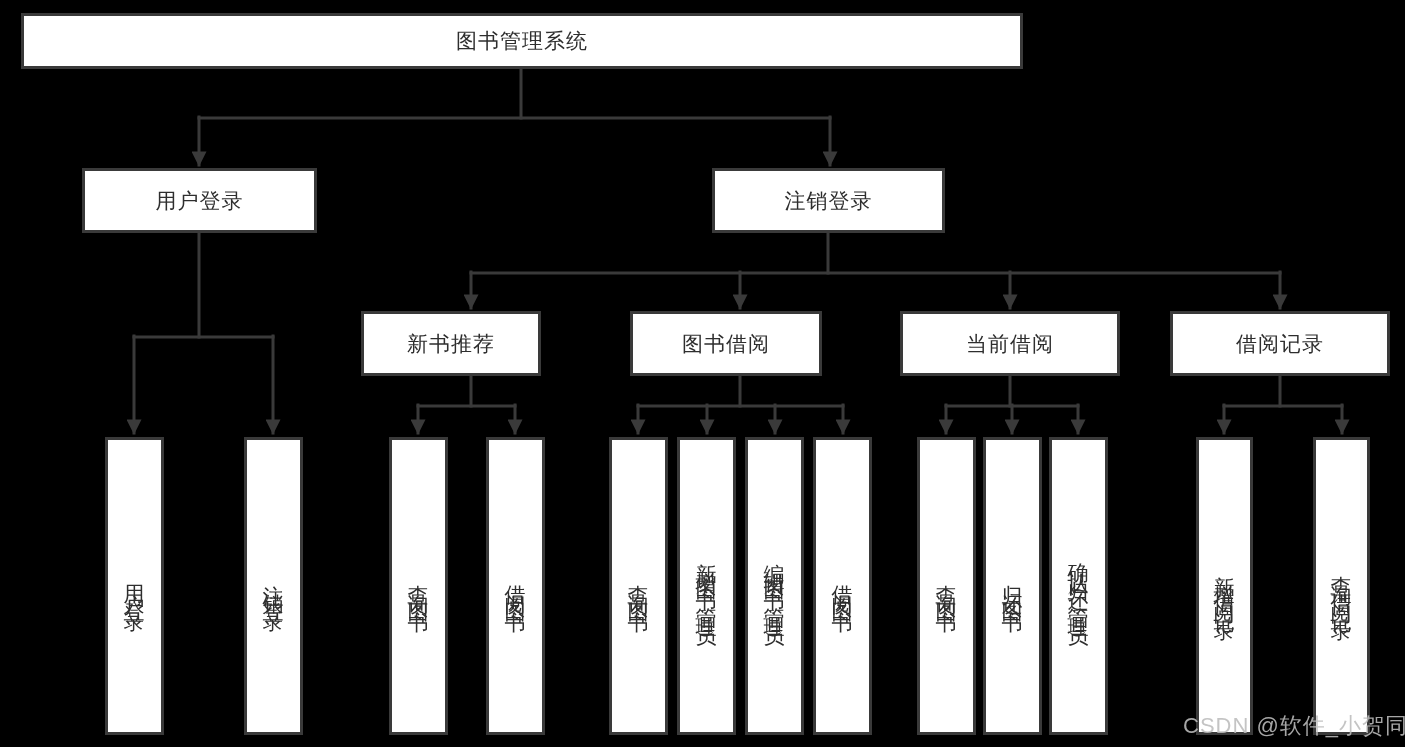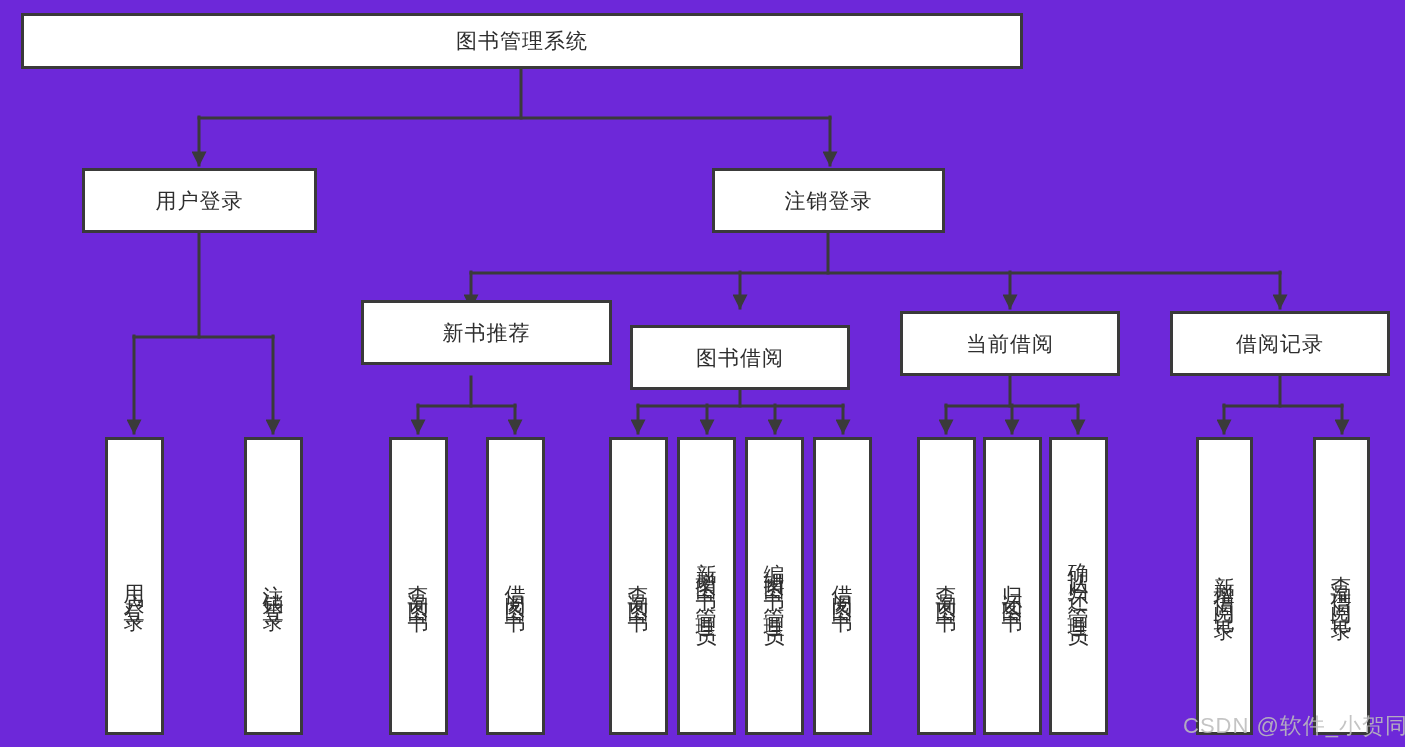--- a/index.html
+++ b/index.html
@@ -4,21 +4,21 @@
 <title>diagram</title>
 <style>
   * { box-sizing: border-box; margin: 0; padding: 0; }
   html, body { background: #ffffff; }
   body {
     width: 1405px; height: 747px;
     position: relative;
     font-family: "Liberation Sans", sans-serif;
     overflow: hidden;
   }
-  .stage { position: absolute; left: 0; top: 0; width: 1405px; height: 747px; background: #6d28d9; }
+  .stage { position: absolute; left: 0; top: 0; width: 1405px; height: 747px; background: #000000; }
   .connectors { position: absolute; left: 0; top: 0; z-index: 1; }
   .node {
     position: absolute;
     background: #fff;
     border: 3px solid #3a3a3a;
     display: flex; align-items: center; justify-content: center;
     color: #2e2e2e;
     z-index: 2;
   }
   .node.h { font-size: 21px; letter-spacing: 1px; }
@@ -100,24 +100,24 @@
     <span>图书管理系统</span>
   </div>
 
   <div class="node h" style="left:82px;top:168px;width:235px;height:65px">
     <span>用户登录</span>
   </div>
   <div class="node h" style="left:712px;top:168px;width:233px;height:65px">
     <span>注销登录</span>
   </div>
 
-  <div class="node h" style="left:361px;top:300px;width:251px;height:65px">
+  <div class="node h" style="left:361px;top:311px;width:180px;height:65px">
     <span>新书推荐</span>
   </div>
-  <div class="node h" style="left:630px;top:325px;width:220px;height:65px">
+  <div class="node h" style="left:630px;top:311px;width:192px;height:65px">
     <span>图书借阅</span>
   </div>
   <div class="node h" style="left:1170px;top:311px;width:220px;height:65px">
     <span>借阅记录</span>
   </div>
   <div class="node h" style="left:900px;top:311px;width:220px;height:65px">
     <span>当前借阅</span>
   </div>
 
   <div class="node leaf" style="left:105px;top:437px;width:59px;height:298px">

